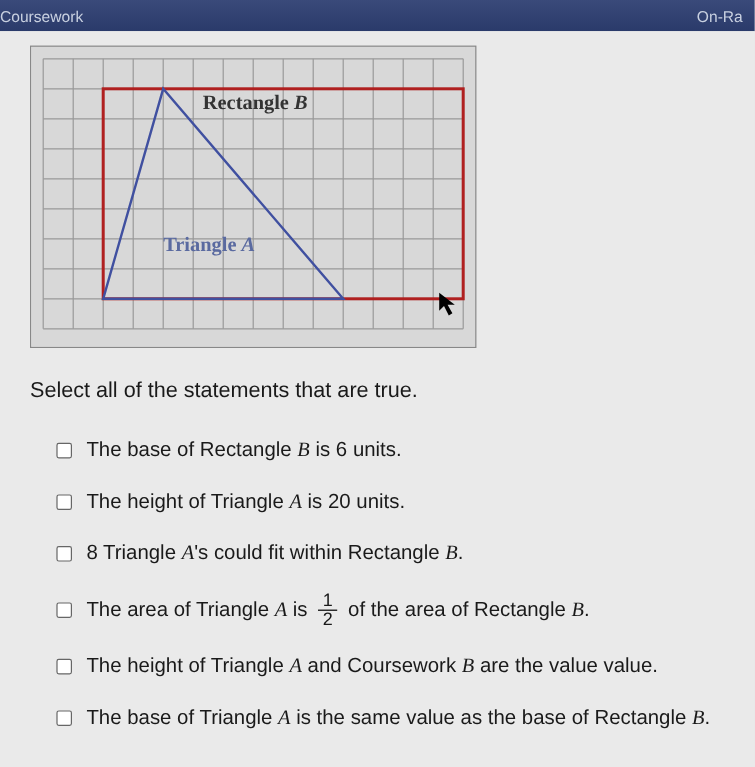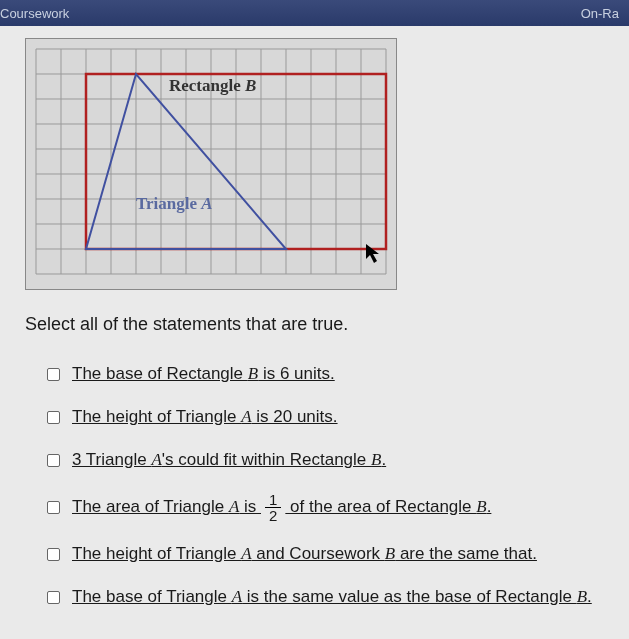--- a/index.html
+++ b/index.html
@@ -43,21 +43,20 @@
     .options {
       padding-left: 22px;
     }
     .option {
       display: flex;
       align-items: center;
       gap: 12px;
       margin-bottom: 20px;
       font-size: 17px;
       color: #1a1a1a;
-      text-decoration: underline;
     }
     .checkbox {
       width: 13px;
       height: 13px;
       border: 1px solid #666;
       border-radius: 2px;
       background: #fff;
       flex-shrink: 0;
       cursor: pointer;
     }
@@ -160,31 +159,31 @@
       <div class="option-text"><span>The base of Rectangle </span><span class="ital">B</span><span> is 6 units.</span></div>
     </div>
 
     <div class="option">
       <div class="checkbox"></div>
       <div class="option-text"><span>The height of Triangle </span><span class="ital">A</span><span> is 20 units.</span></div>
     </div>
 
     <div class="option">
       <div class="checkbox"></div>
-      <div class="option-text"><span>3 Triangle </span><span class="ital">A</span><span>'s could fit within Rectangle </span><span class="ital">B</span><span>.</span></div>
+      <div class="option-text"><span>8 Triangle </span><span class="ital">A</span><span>'s could fit within Rectangle </span><span class="ital">B</span><span>.</span></div>
     </div>
 
     <div class="option">
       <div class="checkbox"></div>
       <div class="option-text"><span>The area of Triangle </span><span class="ital">A</span><span> is </span><span class="frac"><span class="num">1</span><span class="den">2</span></span><span> of the area of Rectangle </span><span class="ital">B</span><span>.</span></div>
     </div>
 
     <div class="option">
       <div class="checkbox"></div>
-      <div class="option-text"><span>The height of Triangle </span><span class="ital">A</span><span> and Coursework </span><span class="ital">B</span><span> are the same that.</span></div>
+      <div class="option-text"><span>The height of Triangle </span><span class="ital">A</span><span> and Coursework </span><span class="ital">B</span><span> are the value value.</span></div>
     </div>
 
     <div class="option">
       <div class="checkbox"></div>
       <div class="option-text"><span>The base of Triangle </span><span class="ital">A</span><span> is the same value as the base of Rectangle </span><span class="ital">B</span><span>.</span></div>
     </div>
 
   </div>
 </div>
 

